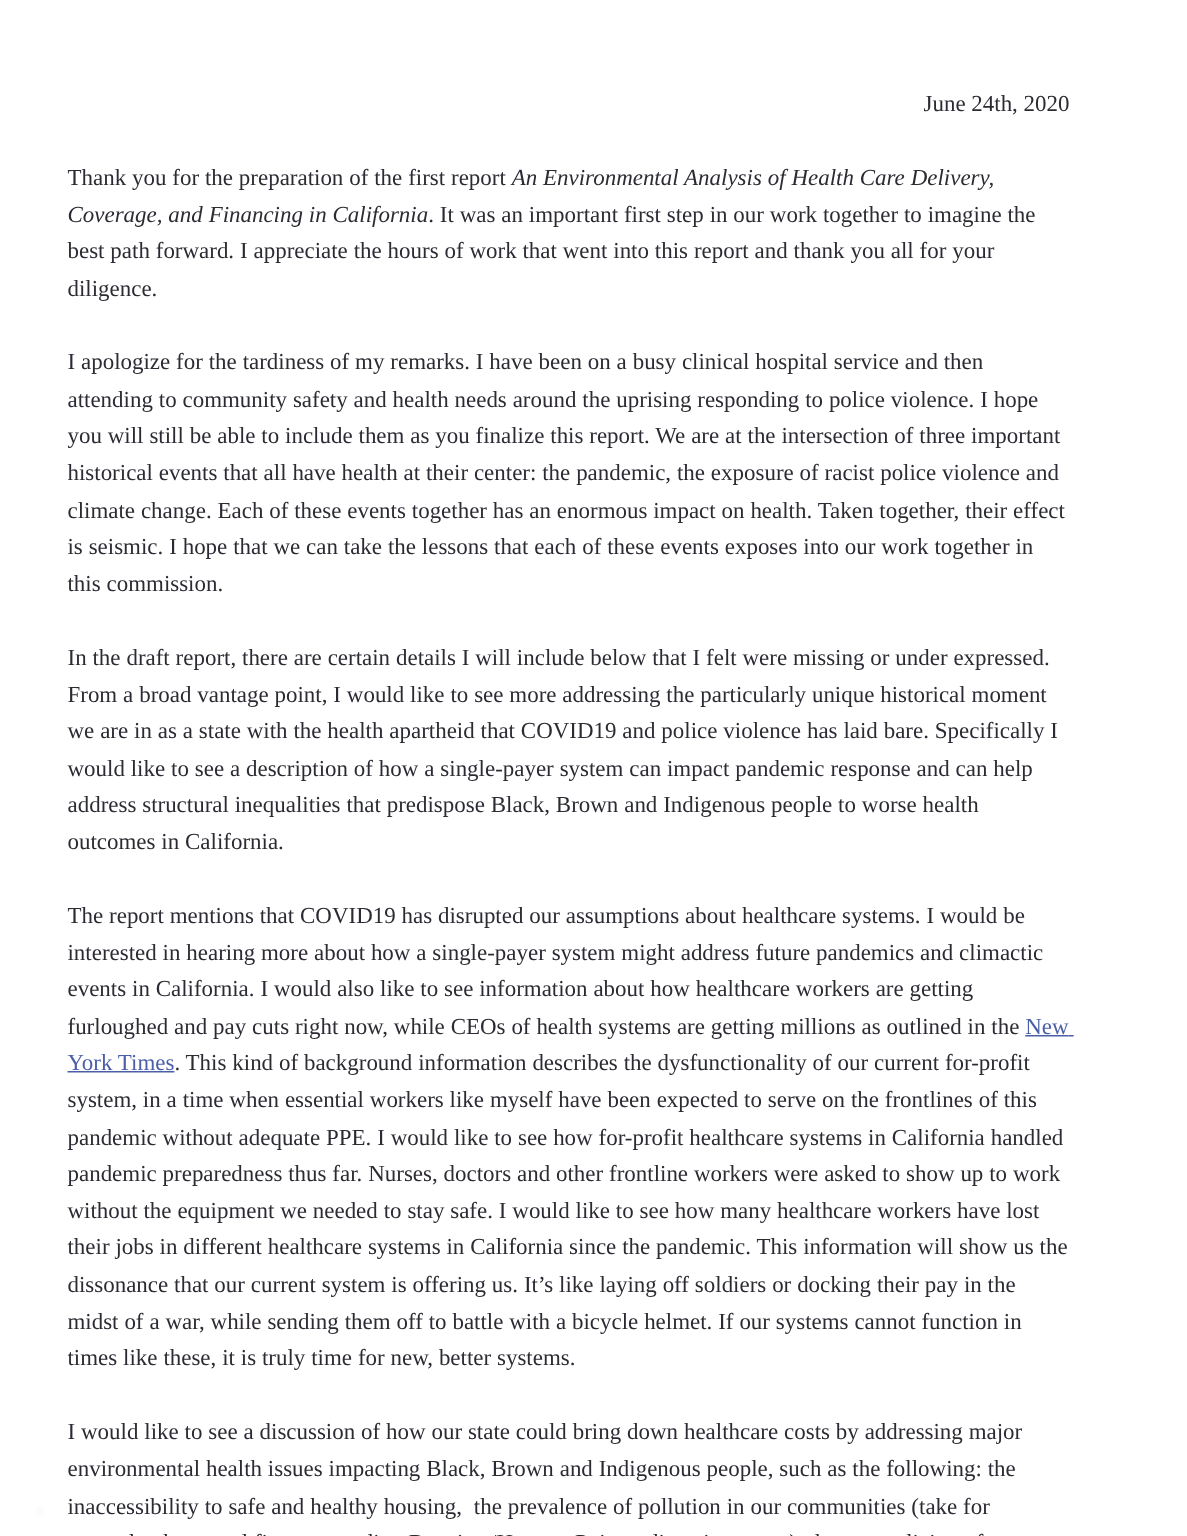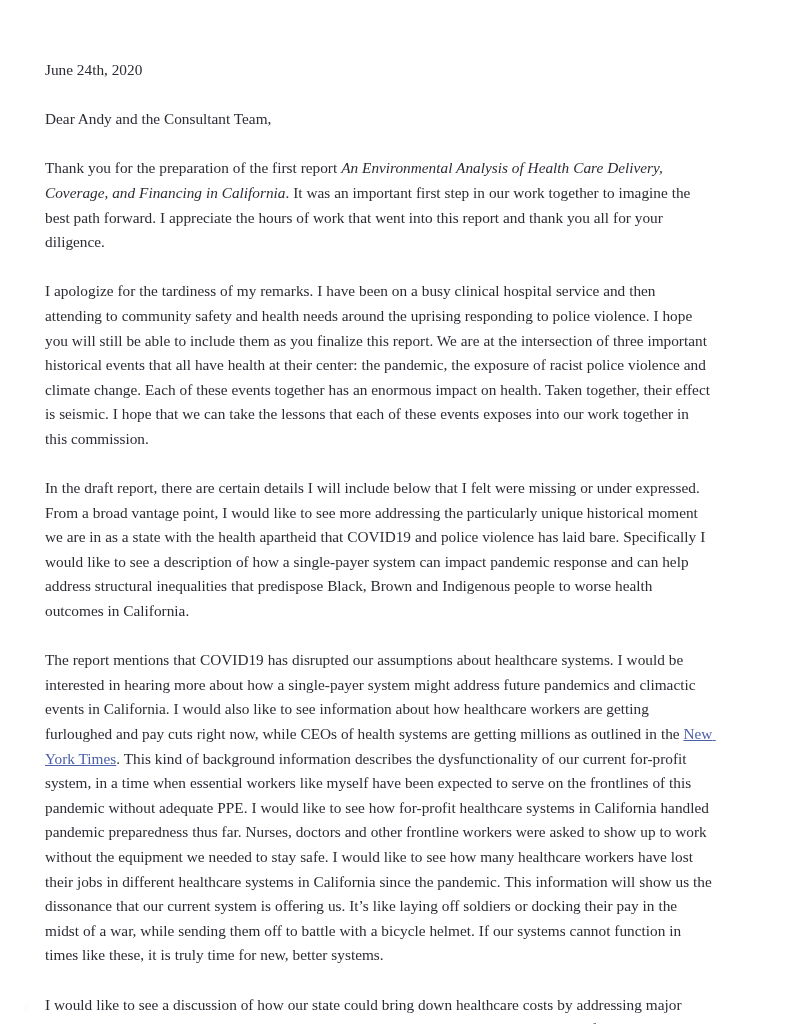--- a/index.html
+++ b/index.html
@@ -23,20 +23,21 @@
     font-family: "Liberation Serif", "DejaVu Serif", serif;
     font-size: 15.3px;
     line-height: 24.6px;
     color: #2b2b33;
     text-align: left;
     -webkit-font-smoothing: antialiased;
   }
   .line-block {
     margin: 0 0 24.6px 0;
     white-space: pre-wrap;
+    text-align: right;
   }
   .para {
     margin: 0 0 24.6px 0;
     white-space: pre-wrap;
     word-spacing: 0.1px;
   }
   .para:last-child {
     margin-bottom: 0;
   }
   .title-italic {
@@ -58,21 +59,20 @@
 </style>
 </head>
 <body>
 
 <div class="page">
 
   <div class="doc-body">
 
     <p class="line-block">June 24th, 2020</p>
 
-    <p class="line-block">Dear Andy and the Consultant Team,</p>
 
     <p class="para"><span>Thank you for the preparation of the first report </span><span class="title-italic">An Environmental Analysis of Health Care Delivery, Coverage, and Financing in California</span><span>. It was an important first step in our work together to imagine the best path forward. I appreciate the hours of work that went into this report and thank you all for your diligence.</span></p>
 
     <p class="para">I apologize for the tardiness of my remarks. I have been on a busy clinical hospital service and then attending to community safety and health needs around the uprising responding to police violence. I hope you will still be able to include them as you finalize this report. We are at the intersection of three important historical events that all have health at their center: the pandemic, the exposure of racist police violence and climate change. Each of these events together has an enormous impact on health. Taken together, their effect is seismic. I hope that we can take the lessons that each of these events exposes into our work together in this commission.</p>
 
     <p class="para">In the draft report, there are certain details I will include below that I felt were missing or under expressed. From a broad vantage point, I would like to see more addressing the particularly unique historical moment we are in as a state with the health apartheid that COVID19 and police violence has laid bare. Specifically I would like to see a description of how a single-payer system can impact pandemic response and can help address structural inequalities that predispose Black, Brown and Indigenous people to worse health outcomes in California.</p>
 
     <p class="para"><span>The report mentions that COVID19 has disrupted our assumptions about healthcare systems. I would be interested in hearing more about how a single-payer system might address future pandemics and climactic events in California. I would also like to see information about how healthcare workers are getting furloughed and pay cuts right now, while CEOs of health systems are getting millions as outlined in the </span><a class="link">New York Times</a><span>. This kind of background information describes the dysfunctionality of our current for-profit system, in a time when essential workers like myself have been expected to serve on the frontlines of this pandemic without adequate PPE. I would like to see how for-profit healthcare systems in California handled pandemic preparedness thus far. Nurses, doctors and other frontline workers were asked to show up to work without the equipment we needed to stay safe. I would like to see how many healthcare workers have lost their jobs in different healthcare systems in California since the pandemic. This information will show us the dissonance that our current system is offering us. It’s like laying off soldiers or docking their pay in the midst of a war, while sending them off to battle with a bicycle helmet. If our systems cannot function in times like these, it is truly time for new, better systems.</span></p>
 
     <p class="para">I would like to see a discussion of how our state could bring down healthcare costs by addressing major environmental health issues impacting Black, Brown and Indigenous people, such as the following: the inaccessibility to safe and healthy housing,  the prevalence of pollution in our communities (take for example, the unreal fiasco regarding Bayview/Hunters Point radioactive waste), the overpolicing of our communities with the result of police killings which cause longterm trauma of communities, the police presence in our schools which traumatizes children and their families, the abundant use of synthetic pesticides, herbicides and fertilizers and their impact on the largely undocumented farm laboring communities who end up in the hospitals at UCSF with bizarre and aggressive cancers, the lack of access to healthy safe water and living spaces free of lead for communities of</p>

